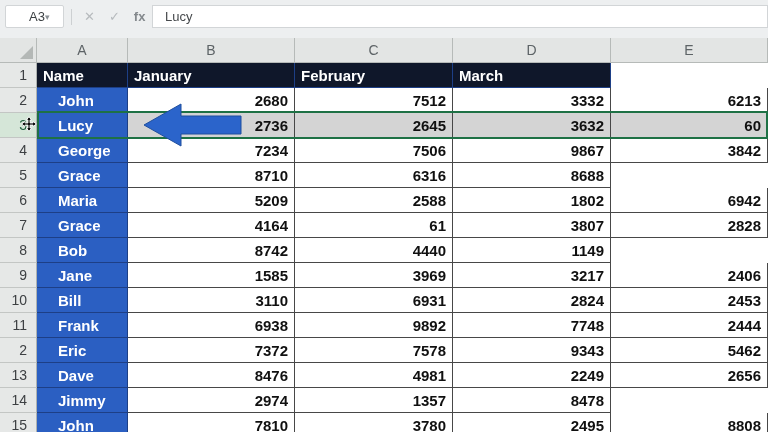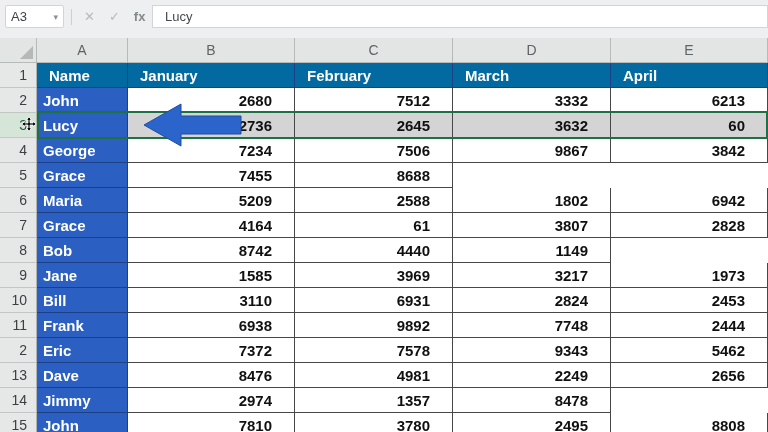--- a/index.html
+++ b/index.html
@@ -5,21 +5,21 @@
   * { box-sizing: border-box; margin: 0; padding: 0; }
   html, body { width: 768px; height: 432px; overflow: hidden; background: #fff;
     font-family: "Liberation Sans", sans-serif; }
   #stage { position: relative; width: 768px; height: 432px; background: #fff; }
 
   
   .topbar { position: absolute; left: 0; top: 0; width: 768px; height: 38px;
     background: #edeff0; }
   .namebox { position: absolute; left: 5px; top: 5px; width: 59px; height: 23px;
     background: #fff; border: 1px solid #d2d5d7; border-radius: 2px;
-    display: flex; align-items: center; padding: 0 5px; font-size: 13px; color: #3c4043; }
+    display: flex; align-items: center; padding: 0 23px; font-size: 13px; color: #3c4043; }
   .namebox .caret { margin-left: auto; font-size: 9px; color: #8a9094; }
   .tb-sep { position: absolute; left: 71px; top: 9px; width: 1px; height: 16px; background: #cdd0d2; }
   .fb-icons { position: absolute; left: 78px; top: 5px; height: 23px; display: flex;
     align-items: center; gap: 14px; padding: 0 6px; }
   .fb-icons .ic { font-size: 13px; color: #b6babd; cursor: default; }
   .fb-icons .fx { font-weight: 700; font-size: 13px; color: #84898d; }
   .formulabar { position: absolute; left: 152px; top: 5px; width: 616px; height: 23px;
     background: #fff; border: 1px solid #d2d5d7; display: flex; align-items: center;
     padding: 0 12px; font-size: 13px; color: #46494c; }
 
@@ -35,25 +35,25 @@
   .corner .tri { position: absolute; right: 3px; bottom: 3px; width: 0; height: 0;
     border-left: 13px solid transparent; border-bottom: 13px solid #b4b8b6; }
 
   .row { height: 25px; }
   .gut { background: #e6e8e7; border-right: 1px solid #aeb2b0; border-bottom: 1px solid #c3c6c4;
     display: flex; align-items: center; justify-content: flex-end; padding-right: 9px;
     font-size: 14px; color: #3d4043; position: relative; }
   .cell { display: flex; align-items: center; font-size: 15px; font-weight: 700;
     border-right: 1px solid #474747; border-bottom: 1px solid #474747; background: #fff;
     white-space: nowrap; overflow: hidden; }
-  .cell.name { color: #fff; background: #2b5fc2; padding-left: 6px;
+  .cell.name { color: #fff; background: #2b5fc2; padding-left: 21px;
     border-right-color: #1d3f86; border-bottom-color: #1d3f86; }
-  .cell.hdr  { color: #fff; background: #0369a1; padding-left: 12px;
+  .cell.hdr  { color: #fff; background: #0f172a; padding-left: 6px;
     border-right-color: #1d3f86; border-bottom-color: #1d3f86; }
-  .cell.num  { color: #101010; justify-content: flex-end; padding-right: 22px; }
+  .cell.num  { color: #101010; justify-content: flex-end; padding-right: 6px; }
   .row.sel .cell.num { background: #d4d4d4; }
   .row.sel .gut { background: #d5e6d8; color: #1f5c3c; }
 
   
   .sel-border { position: absolute; left: 37px; top: 111px; width: 731px; height: 28px;
     border: 2px solid #1e7145; pointer-events: none; z-index: 5; }
   .big-arrow { position: absolute; left: 143px; top: 103px; width: 99px; height: 44px; z-index: 6; }
   .move-cursor { position: absolute; left: 21px; top: 116px; width: 16px; height: 16px; z-index: 7; }
 </style>
 </head>
@@ -88,21 +88,20 @@
         <div class="hdr-cell">D</div>
         <div class="hdr-cell">E</div>
       </div>
     <div id="rows">
         <div class="row">
           <div class="gut">1</div>
           <div class="cell hdr">Name</div>
           <div class="cell hdr">January</div>
           <div class="cell hdr">February</div>
           <div class="cell hdr">March</div>
-          <div class="cell hdr">April</div>
         </div>
         <div class="row">
           <div class="gut">2</div>
           <div class="cell name">John</div>
           <div class="cell num">2680</div>
           <div class="cell num">7512</div>
           <div class="cell num">3332</div>
           <div class="cell num">6213</div>
         </div>
         <div class="row sel">
@@ -117,21 +116,22 @@
           <div class="gut">4</div>
           <div class="cell name">George</div>
           <div class="cell num">7234</div>
           <div class="cell num">7506</div>
           <div class="cell num">9867</div>
           <div class="cell num">3842</div>
         </div>
         <div class="row">
           <div class="gut">5</div>
           <div class="cell name">Grace</div>
-          <div class="cell num">7455</div>
+          <div class="cell num">8710</div>
+          <div class="cell num">6316</div>
           <div class="cell num">8688</div>
         </div>
         <div class="row">
           <div class="gut">6</div>
           <div class="cell name">Maria</div>
           <div class="cell num">5209</div>
           <div class="cell num">2588</div>
           <div class="cell num">1802</div>
           <div class="cell num">6942</div>
         </div>
@@ -149,21 +149,21 @@
           <div class="cell num">8742</div>
           <div class="cell num">4440</div>
           <div class="cell num">1149</div>
         </div>
         <div class="row">
           <div class="gut">9</div>
           <div class="cell name">Jane</div>
           <div class="cell num">1585</div>
           <div class="cell num">3969</div>
           <div class="cell num">3217</div>
-          <div class="cell num">1973</div>
+          <div class="cell num">2406</div>
         </div>
         <div class="row">
           <div class="gut">10</div>
           <div class="cell name">Bill</div>
           <div class="cell num">3110</div>
           <div class="cell num">6931</div>
           <div class="cell num">2824</div>
           <div class="cell num">2453</div>
         </div>
         <div class="row">

